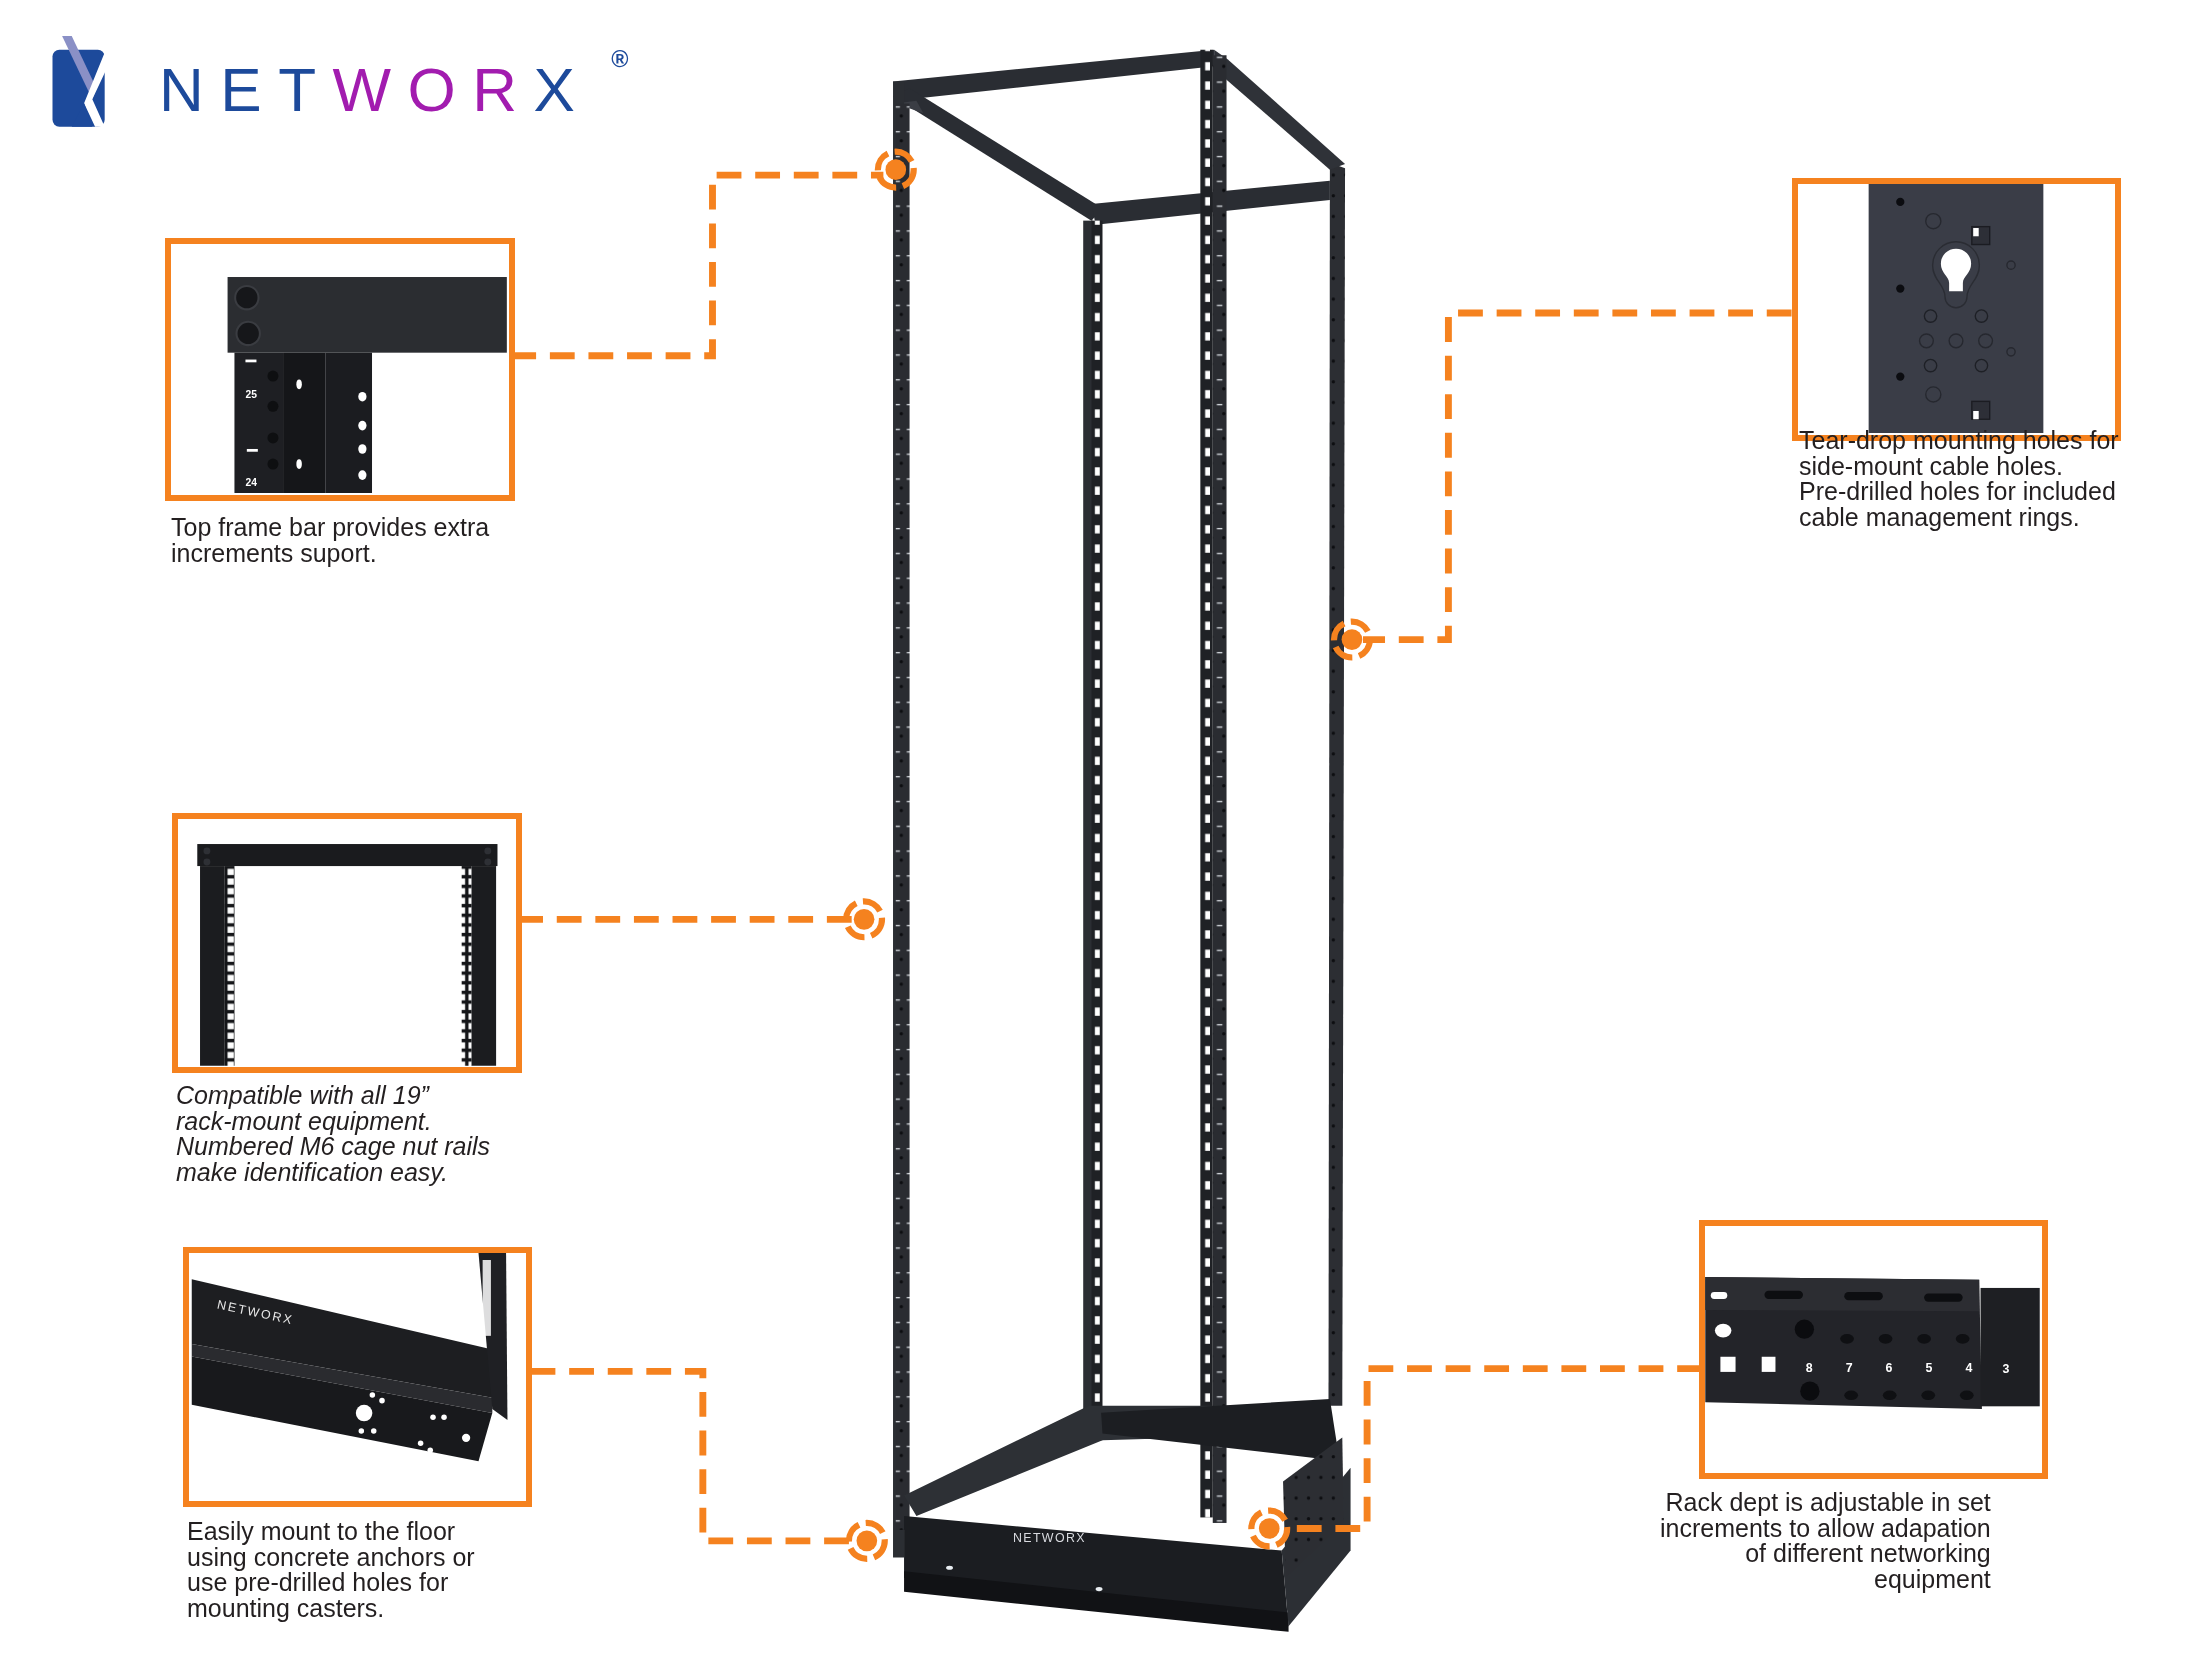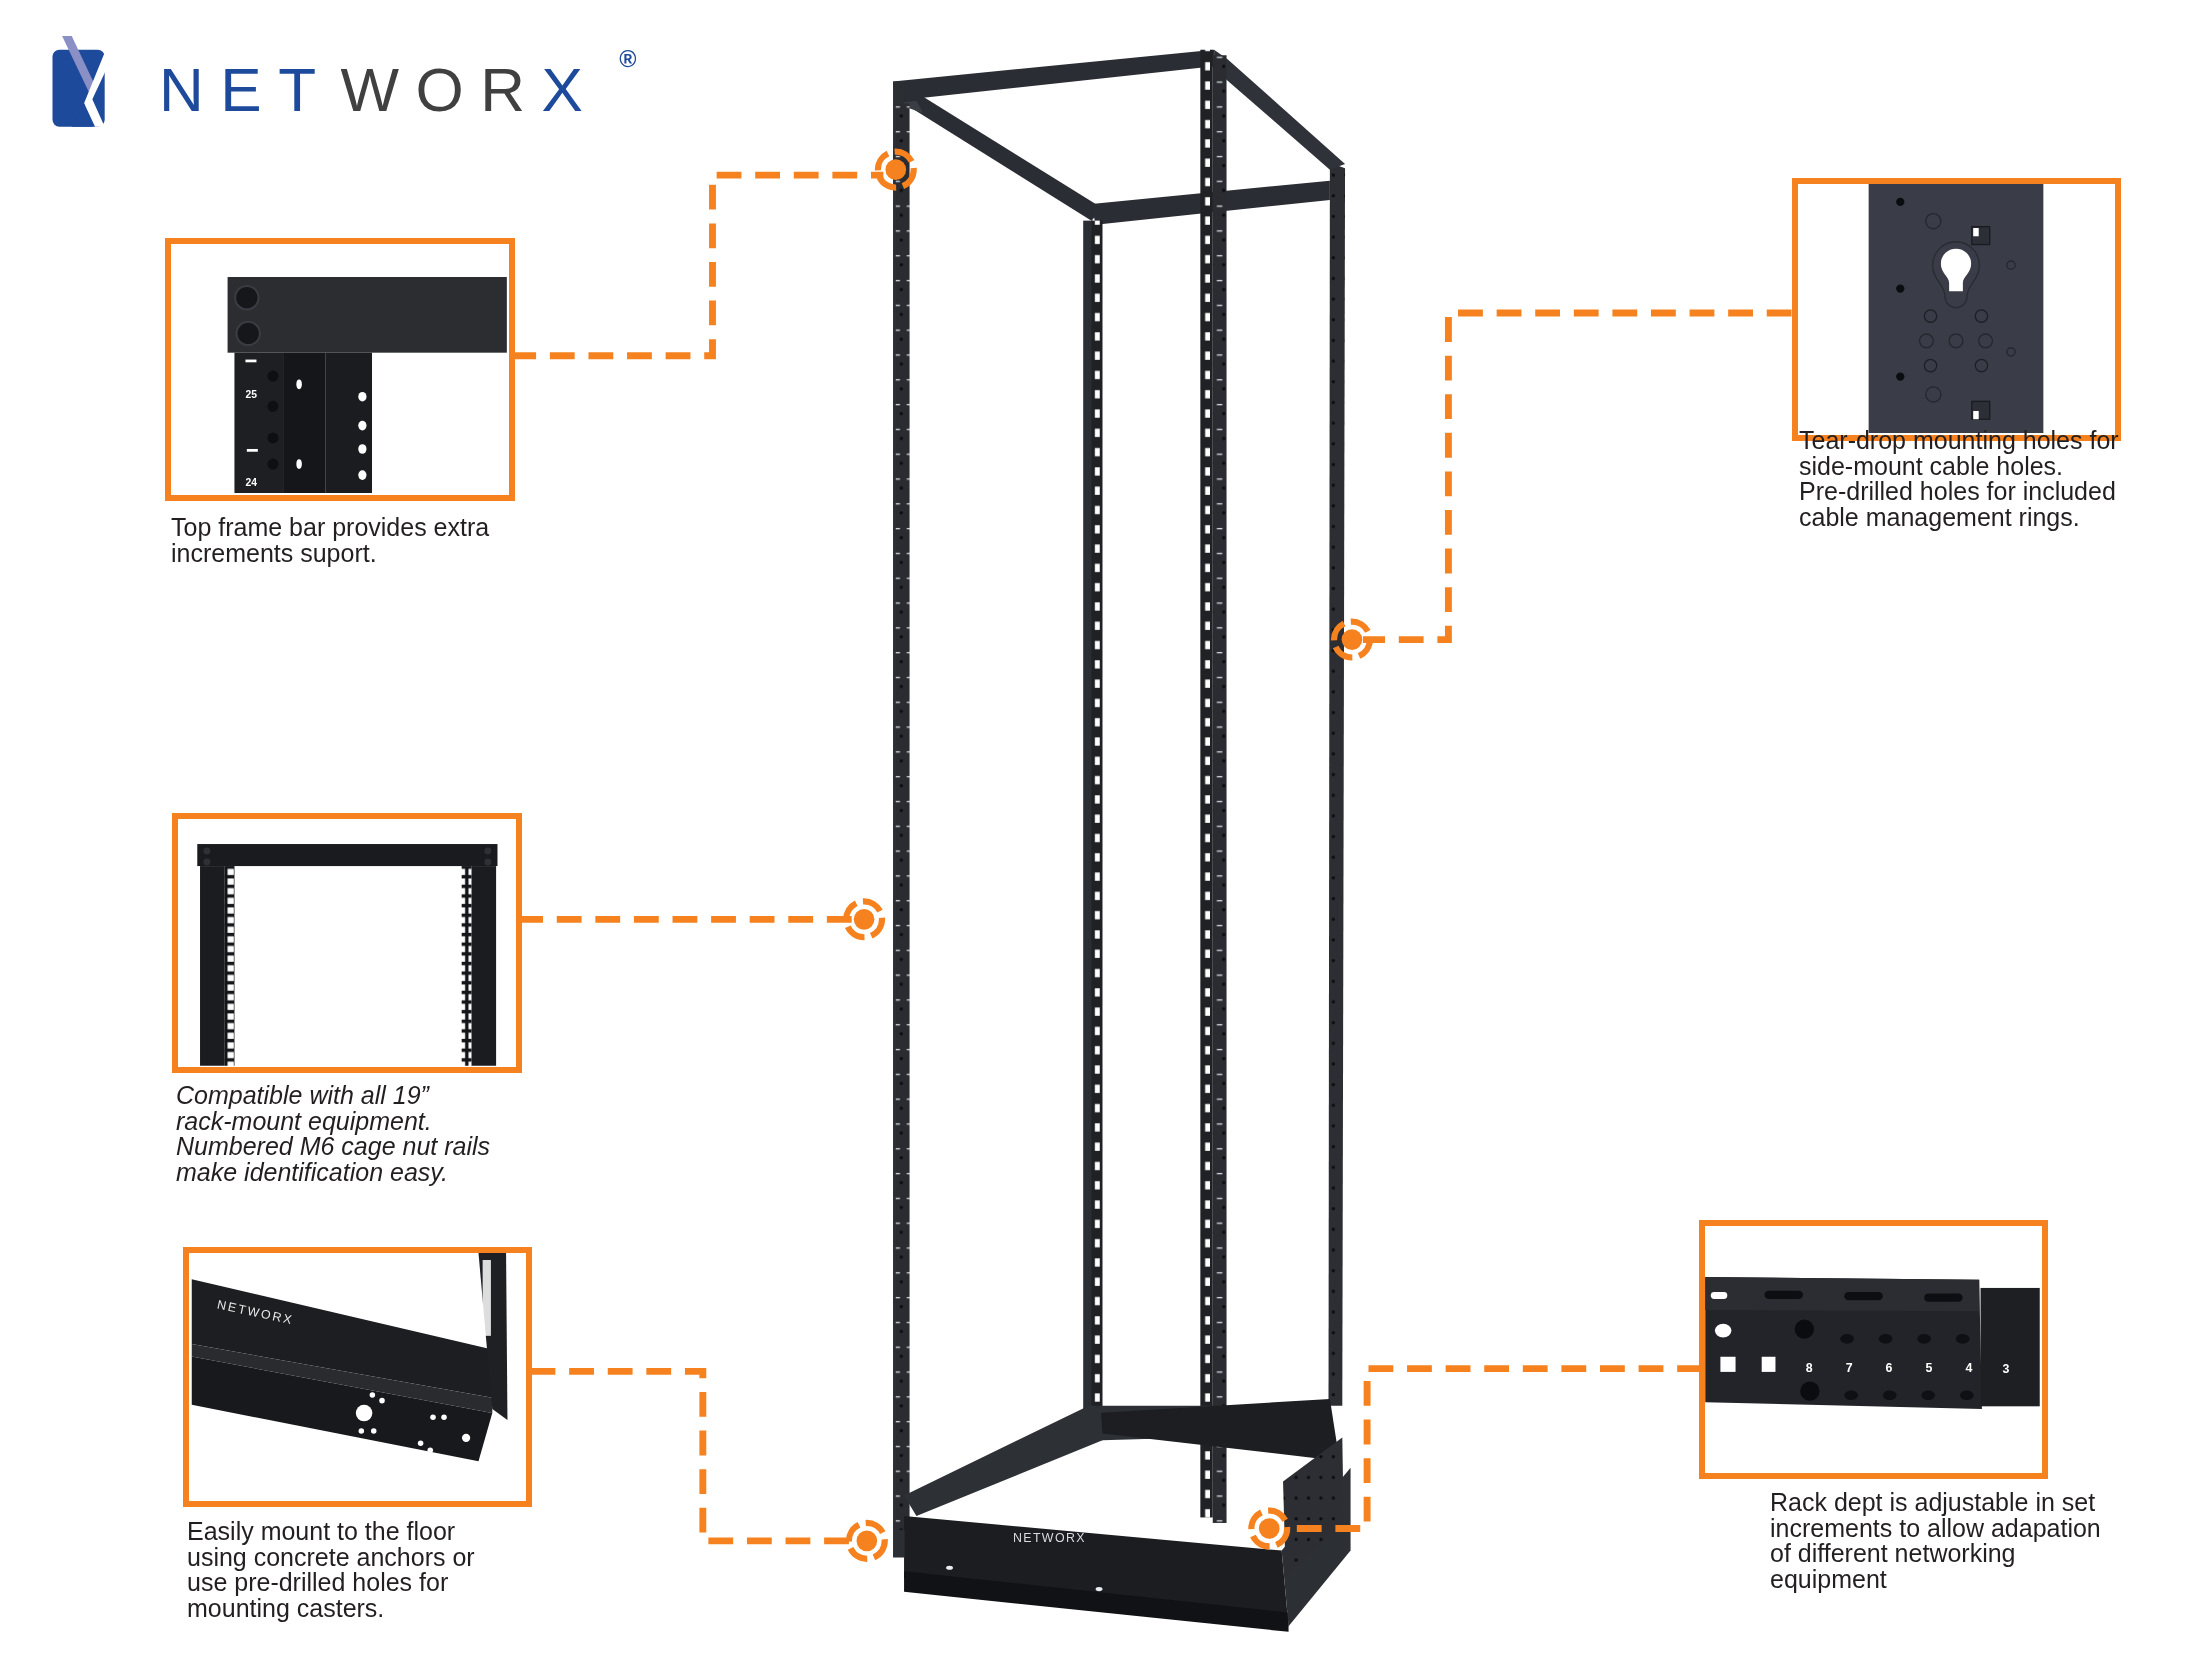--- a/index.html
+++ b/index.html
@@ -3,21 +3,21 @@
 <meta charset="utf-8">
 <style>
   html, body { margin: 0; padding: 0; background: #ffffff; }
   body { width: 2205px; height: 1654px; position: relative; overflow: hidden;
          font-family: "Liberation Sans", "DejaVu Sans", sans-serif; color: #231f20; }
   .abs { position: absolute; }
   svg.layer { position: absolute; left: 0; top: 0; width: 2205px; height: 1654px; }
   .logo { left: 47px; top: 36px; width: 551px; height: 103px; }
   .logo-word { position: absolute; left: 112px; top: 23.4px; font-size: 62px; letter-spacing: 16.5px; line-height: 1; }
   .logo-word .dark { color: #1d4a9b; }
-  .logo-word .light { color: #404040; margin-left: 8px; }
+  .logo-word .light { color: #a21caf; }
   .logo-word .reg { position: absolute; right: -37px; top: -11px; font-size: 23.4px; letter-spacing: 0; color: #1d4a9b; font-weight: bold; }
   .detail-box { border: 6.9px solid #f5821f; background: #ffffff; overflow: hidden; box-sizing: border-box; }
   .caption { font-size: 25px; line-height: 25.5px; color: #231f20; }
   .caption div { white-space: nowrap; }
 </style>
 </head>
 <body>
 
 <div class="abs logo">
   <svg width="103" height="103" viewBox="0 0 150 150" style="position:absolute;left:0;top:0">
@@ -263,19 +263,19 @@
     <ellipse cx="206" cy="164" rx="10" ry="7" fill="#0f1013"></ellipse>
       <ellipse cx="262" cy="164" rx="10" ry="7" fill="#0f1013"></ellipse>
     <ellipse cx="318" cy="164" rx="10" ry="7" fill="#0f1013"></ellipse>
       <ellipse cx="374" cy="164" rx="10" ry="7" fill="#0f1013"></ellipse>
     <ellipse cx="212" cy="246" rx="10" ry="7" fill="#0f1013"></ellipse>
       <ellipse cx="268" cy="246" rx="10" ry="7" fill="#0f1013"></ellipse>
     <ellipse cx="324" cy="246" rx="10" ry="7" fill="#0f1013"></ellipse>
       <ellipse cx="380" cy="246" rx="10" ry="7" fill="#0f1013"></ellipse>
   </svg>
 </div>
-<div class="abs caption" style="left:1770px;top:1490px;">
+<div class="abs caption" style="left:1660px;top:1490px;text-align:right;">
   <div>Rack dept is adjustable in set</div>
   <div>increments to allow adapation</div>
   <div>of different networking</div>
   <div>equipment</div>
 </div>
 
 
 </body></html>

